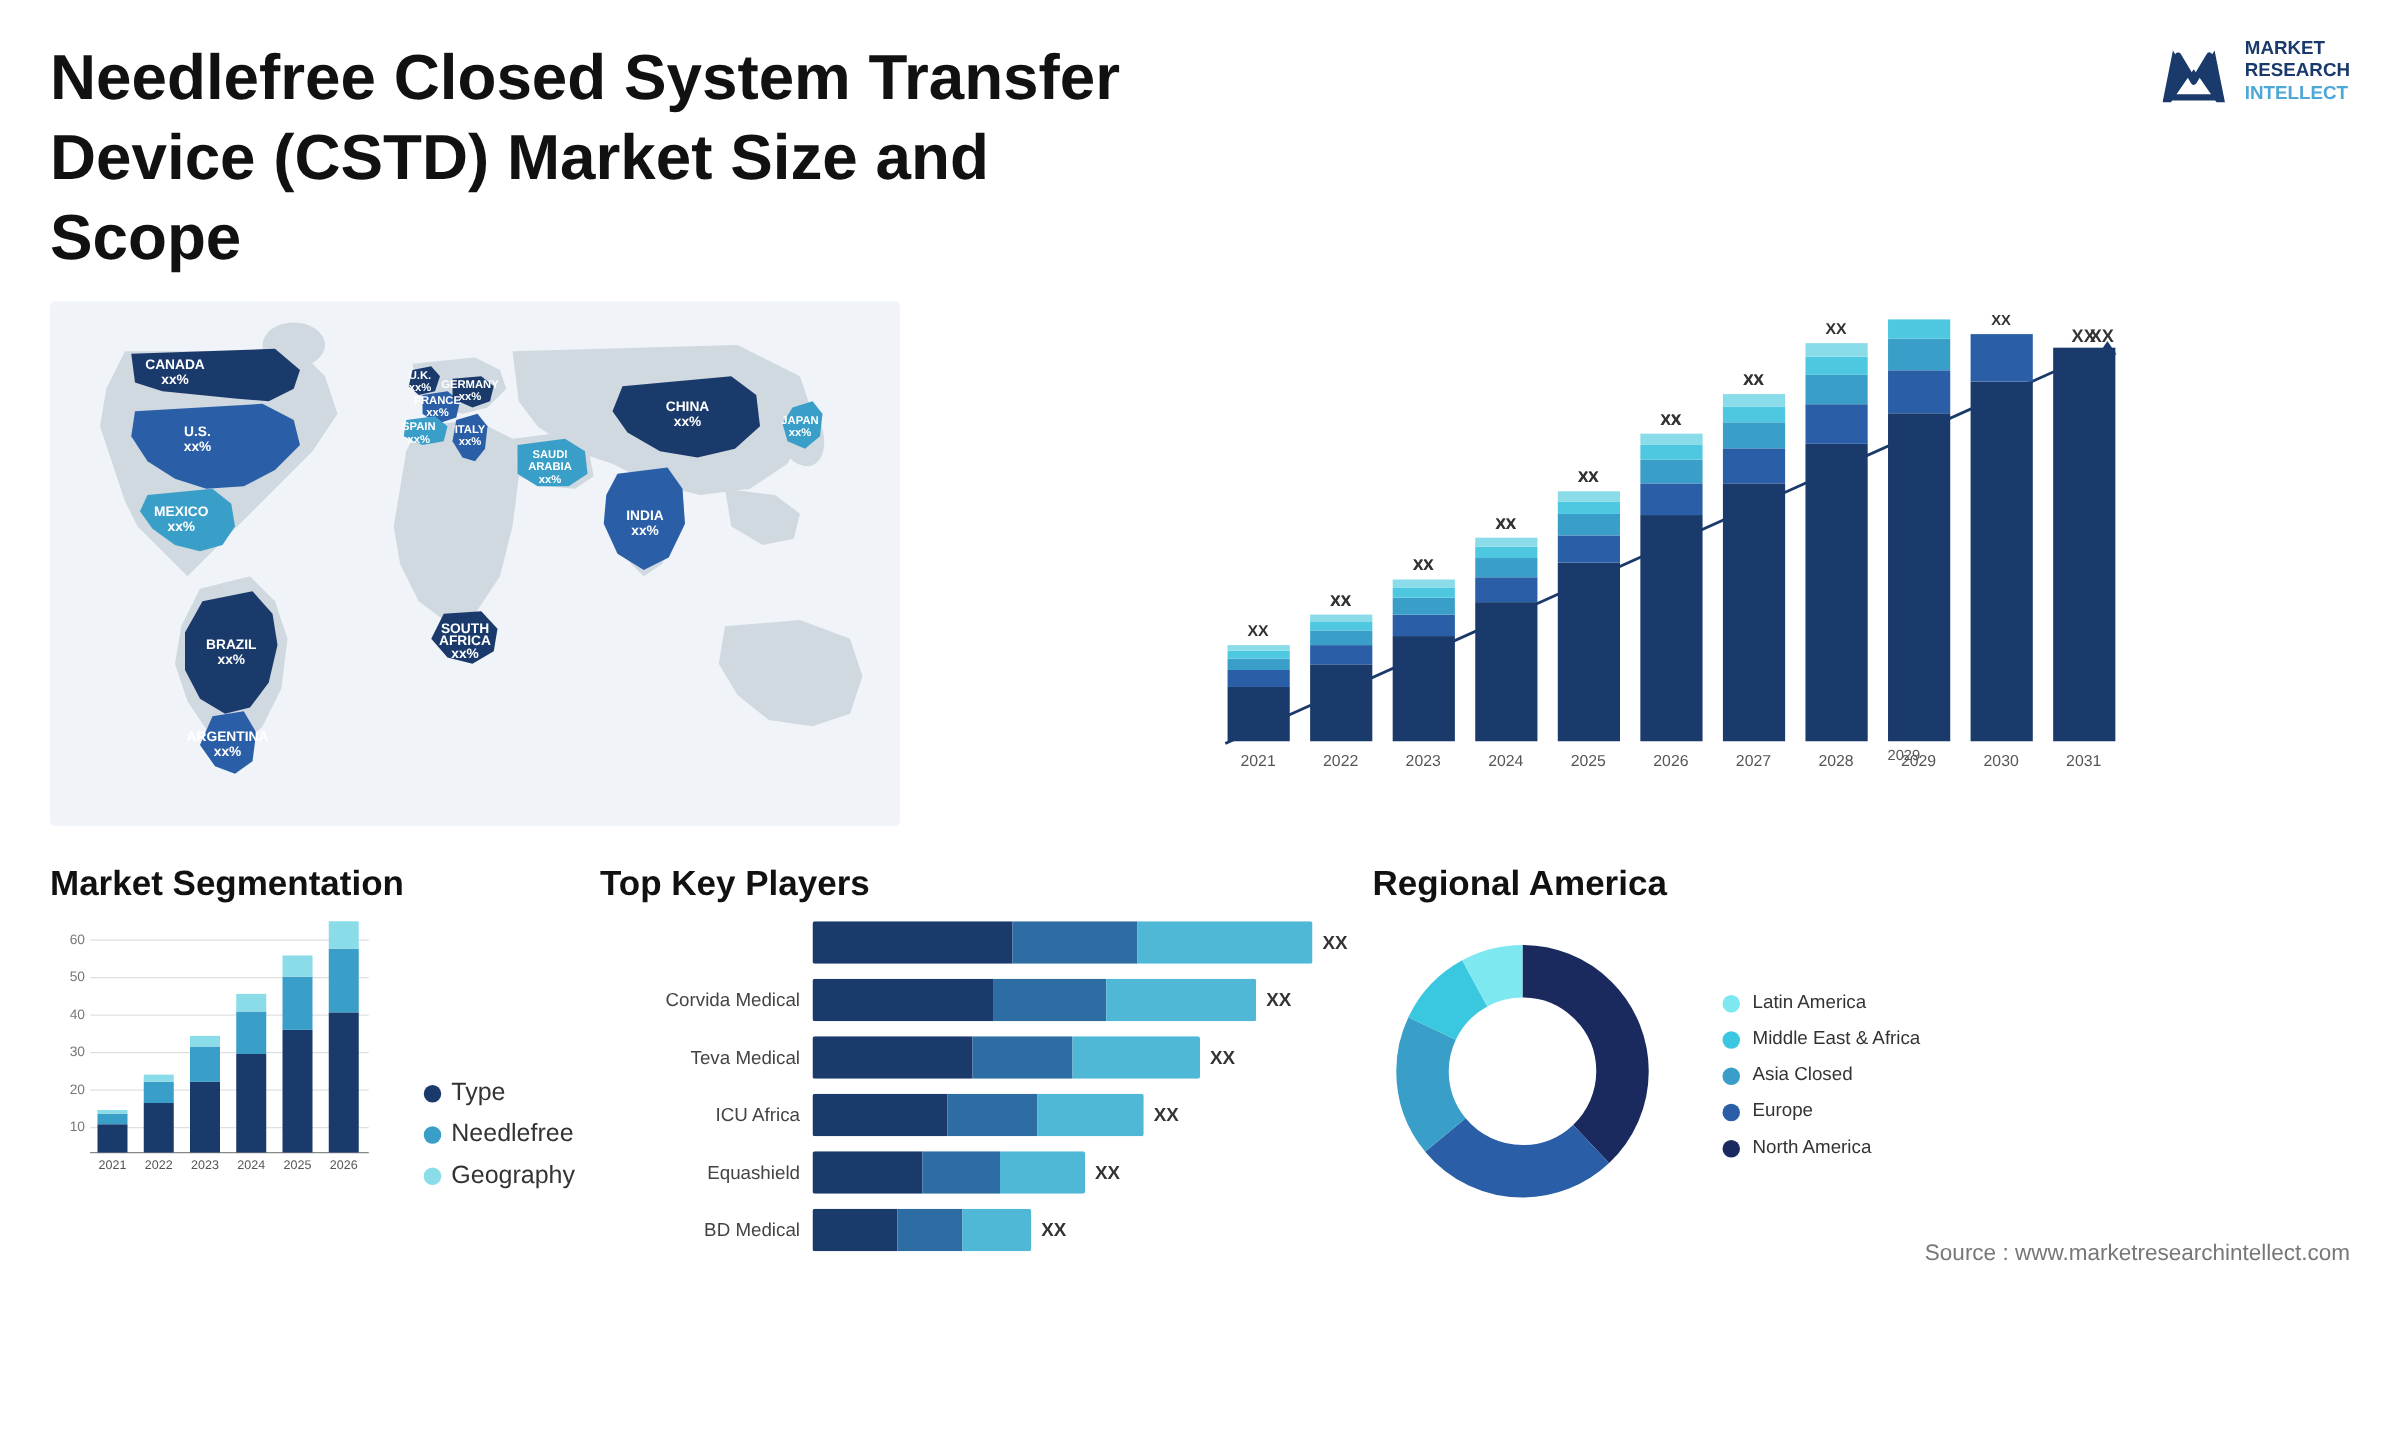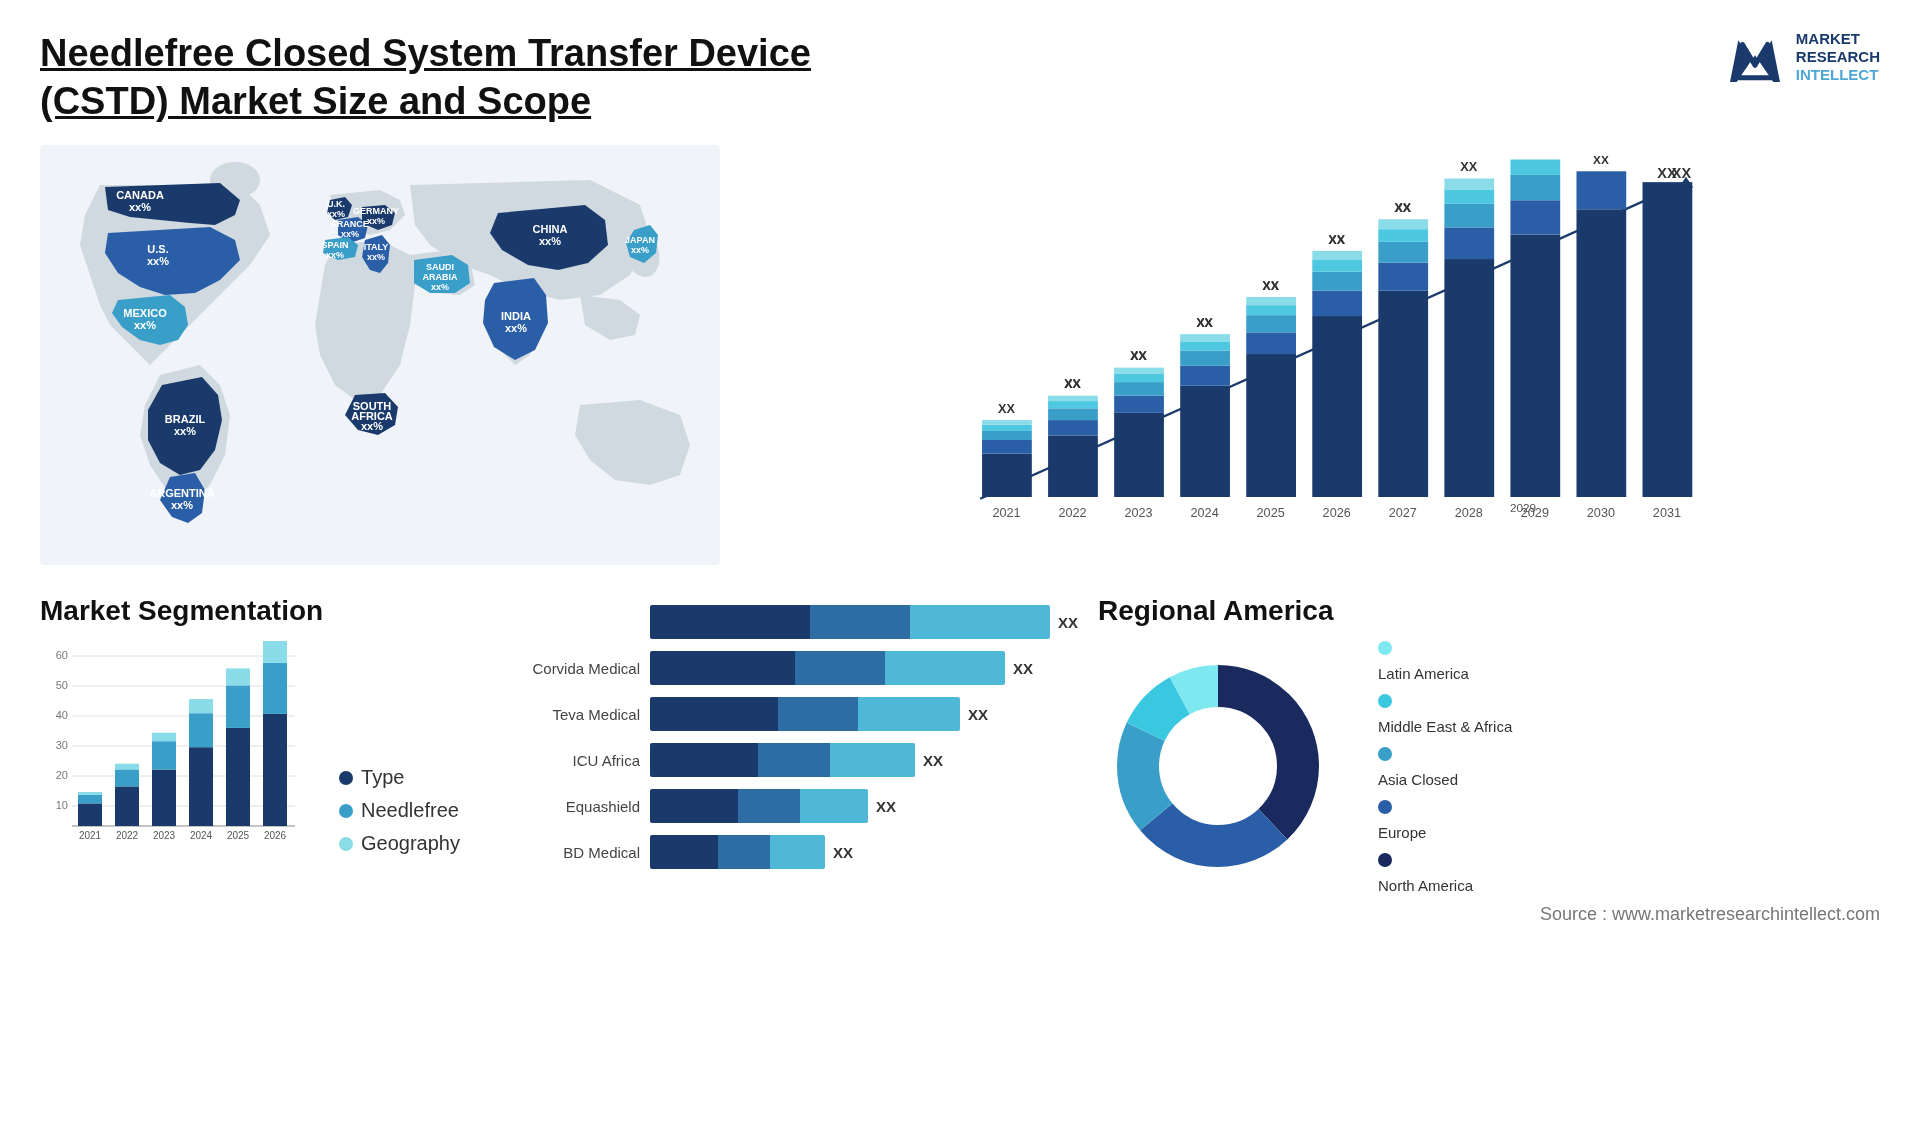--- a/index.html
+++ b/index.html
@@ -19,26 +19,25 @@
     }
 
     
     .header {
       display: flex;
       justify-content: space-between;
       align-items: flex-start;
       margin-bottom: 20px;
     }
     .page-title {
-      font-size: 38px;
+      font-size: 51px;
       font-weight: 700;
       color: #111;
       max-width: 900px;
       line-height: 1.25;
-      text-decoration: underline;
     }
     .logo-area {
       display: flex;
       flex-direction: column;
       align-items: center;
       gap: 4px;
     }
     .logo-box {
       display: flex;
       align-items: center;
@@ -191,25 +190,24 @@
       width: 240px;
       height: 240px;
     }
     .regional-legend {
       display: flex;
       flex-direction: column;
       gap: 12px;
     }
     .regional-legend-item {
       display: flex;
-      align-items: flex-start;
+      align-items: flex-end;
       gap: 10px;
       font-size: 15px;
       color: #333;
-      flex-direction: column;
     }
     .reg-dot {
       width: 14px;
       height: 14px;
       border-radius: 50%;
       flex-shrink: 0;
     }
 
     
     .source-line {
@@ -525,20 +523,21 @@
           </div>
           <div class="legend-item">
             <div class="legend-dot" style="background:#8adce8;"></div>
             <span>Geography</span>
           </div>
         </div>
       </div>
     </div>
 
     <div class="key-players">
+      <h2 class="section-title">Top Key Players</h2>
       <div class="players-chart">
 
         <div class="player-row">
           <div class="player-name"></div>
           <div class="player-bar-wrap">
             <div class="player-bar" style="width:400px;">
               <div class="bar-seg-dark" style="width:160px;"></div>
               <div class="bar-seg-mid" style="width:100px;"></div>
               <div class="bar-seg-light" style="width:140px;"></div>
             </div>

